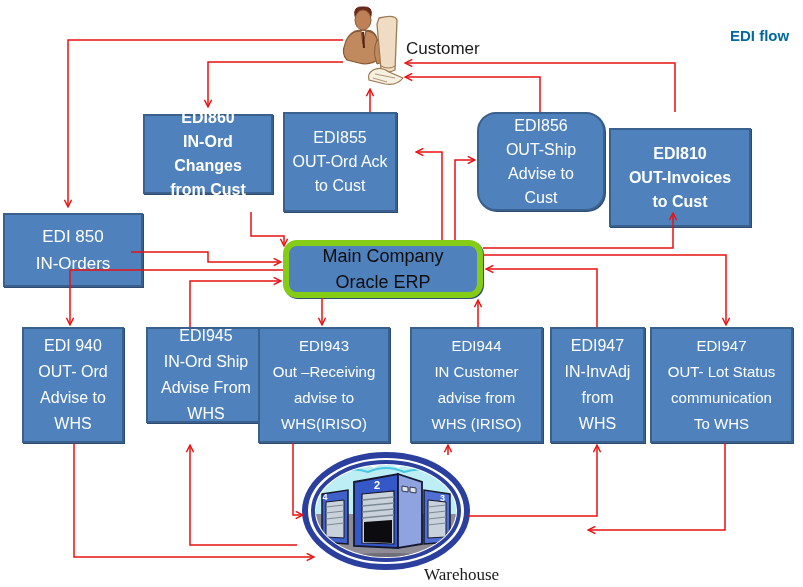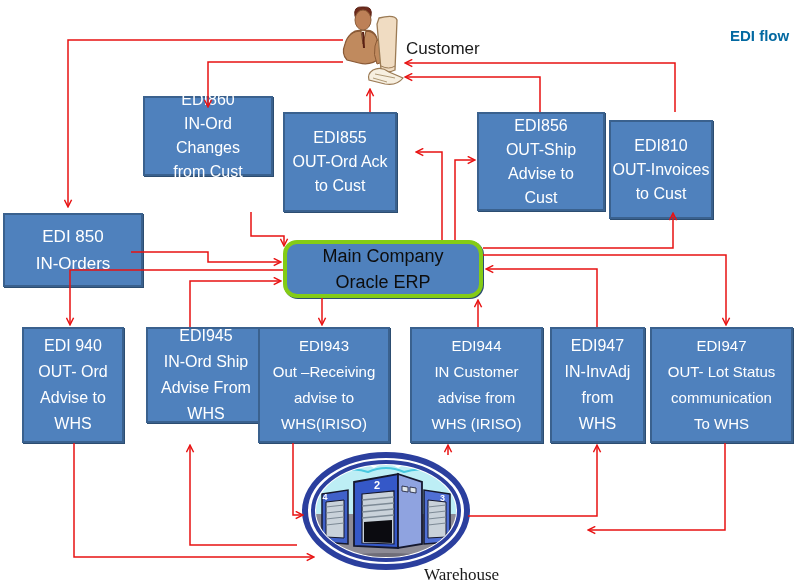--- a/index.html
+++ b/index.html
@@ -6,28 +6,28 @@
   #canvas{
     position:relative;width:803px;height:587px;background:#ffffff;overflow:hidden;
     font-family:"Liberation Sans",sans-serif;
   }
   .node{
     position:absolute;background:#4f81bd;border:2px solid #3a618e;
     box-sizing:border-box;color:#ffffff;display:flex;align-items:center;justify-content:center;
     text-align:center;white-space:pre-line;font-size:16px;line-height:24px;z-index:1;
     box-shadow:1px 1px 0 #2c4d71;
   }
-  .box-edi860{left:143px;top:96px;width:130px;height:80px;}
+  .box-edi860{left:143px;top:114px;width:130px;height:80px;font-weight:bold;}
   .box-edi855{left:283px;top:112px;width:114px;height:100px;}
-  .box-edi856{left:477px;top:112px;width:128px;height:99px;}
-  .box-edi810{left:609px;top:120px;width:104px;height:99px;}
+  .box-edi856{left:477px;top:112px;width:128px;height:99px;border-radius:19px;}
+  .box-edi810{left:609px;top:128px;width:142px;height:99px;font-weight:bold;}
   .box-edi850{left:3px;top:213px;width:140px;height:74px;font-size:17px;line-height:27px;}
   .box-erp{
     left:283px;top:240px;width:200px;height:58px;border-radius:14px;
-    color:#0d0d0d;font-size:18px;line-height:26px;border:4px solid #84cc16;
+    color:#0d0d0d;font-size:18px;line-height:26px;border:6px solid #84cc16;
   }
   .box-edi940{left:22px;top:327px;width:102px;height:116px;line-height:26px;}
   .box-edi945{left:146px;top:327px;width:120px;height:96px;line-height:26px;}
   .box-edi943{left:258px;top:327px;width:132px;height:116px;line-height:26px;font-size:15px;}
   .box-edi944{left:410px;top:327px;width:133px;height:116px;line-height:26px;font-size:15px;}
   .box-edi947a{left:550px;top:327px;width:95px;height:116px;line-height:26px;}
   .box-edi947b{left:650px;top:327px;width:143px;height:116px;line-height:26px;font-size:15px;}
   .plain-label{position:absolute;color:#1a1a1a;font-size:17px;z-index:2;}
   #customer-label{left:406px;top:39px;}
   #warehouse-label{left:424px;top:565px;font-family:Liberation Serif, serif;}

